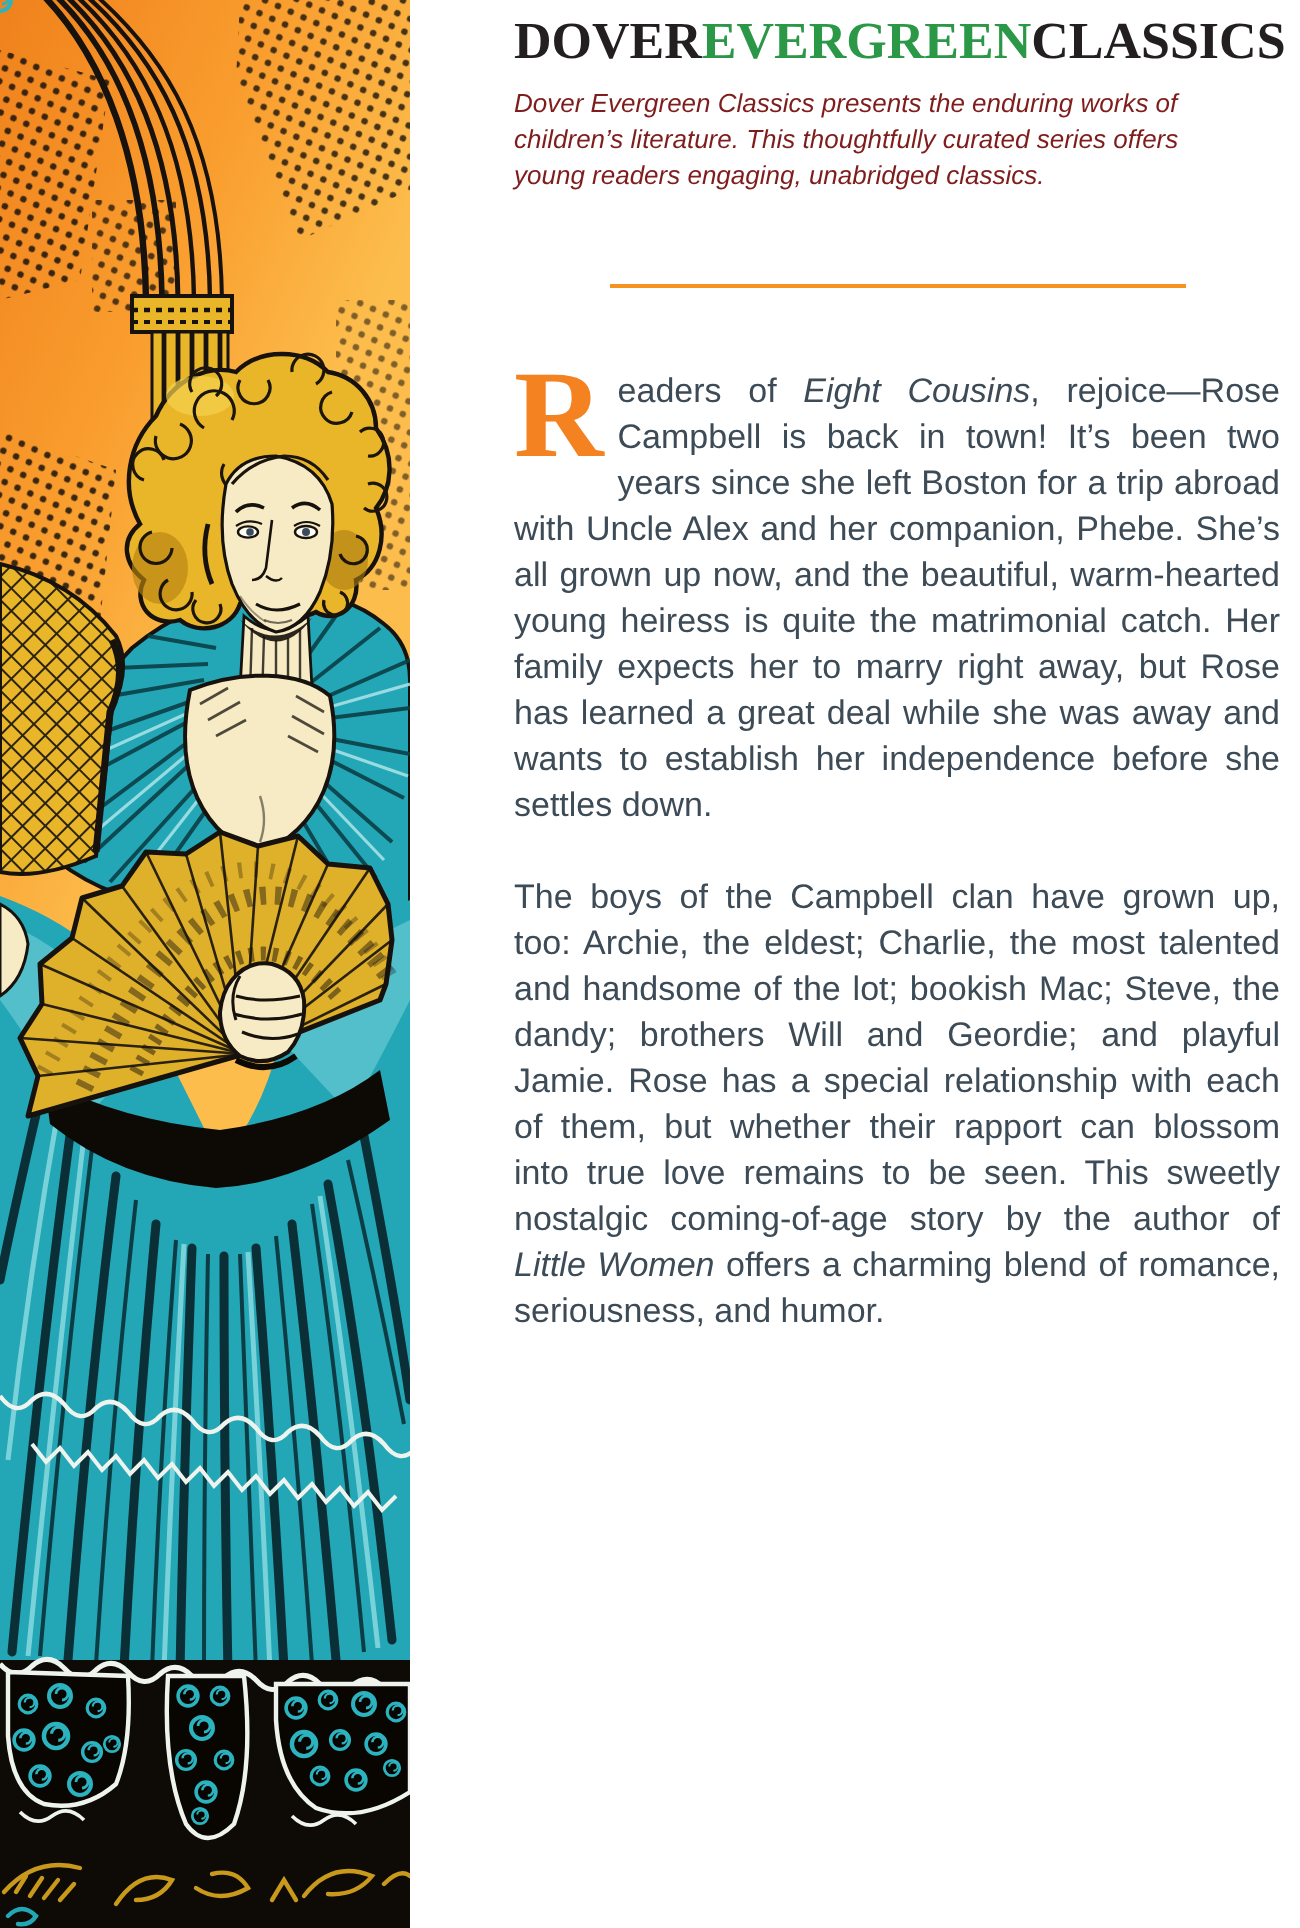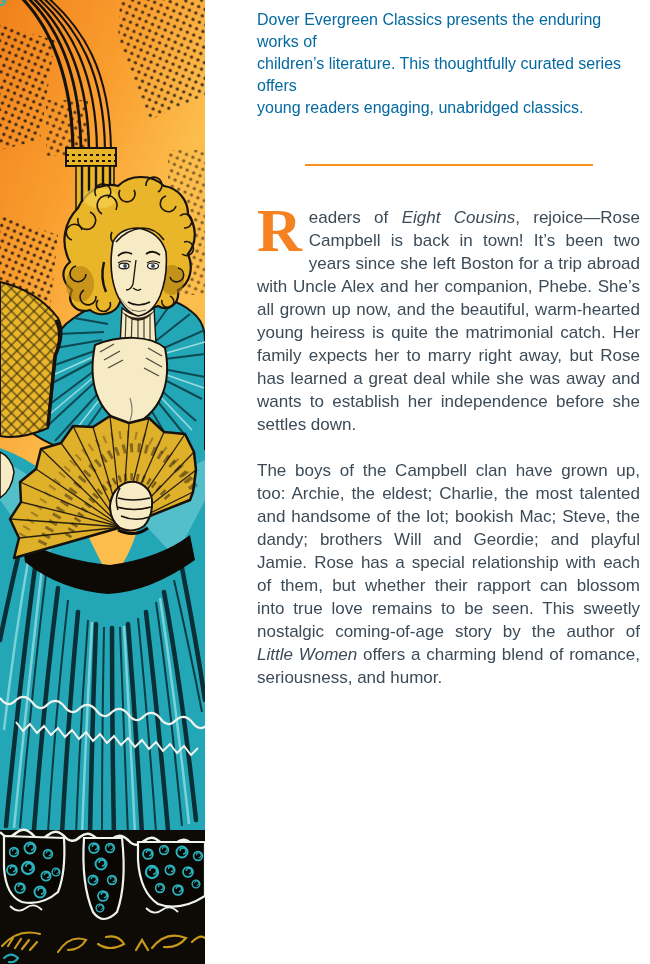--- a/index.html
+++ b/index.html
@@ -7,22 +7,23 @@
     width:650px;height:964px;background:#ffffff;overflow:hidden;position:relative;
     font-family:"Liberation Sans",sans-serif;
   }
   .illustration{position:absolute;left:0;top:0;width:205px;height:964px;display:block;}
   .content{position:absolute;left:257px;top:0;width:383px;}
   .brand{
     font-family:"Liberation Serif",serif;font-weight:bold;font-size:26px;
     letter-spacing:0px;line-height:1.05;margin-top:7px;white-space:nowrap;
   }
   .tagline{
-    margin-top:9px;font-size:16px;line-height:1.37;color:#0369a1;
+    margin-top:9px;font-size:13px;line-height:1.37;color:#7f1d1d;
     white-space:pre-line;
+    font-style:italic;
   }
   .divider{
     border:none;height:2px;width:288px;margin:45px auto 0 auto;background:#f6921e;
   }
   .body-copy{margin-top:40px;color:#3d4b57;font-size:17px;line-height:23px;}
   .body-para{
     margin:0 0 23px 0;text-align:justify;
   }
   .body-para em{font-style:italic;margin-top:24px;}
   .dropcap{
@@ -313,20 +314,21 @@
     <path d="M58,952 Q70,934 86,940 Q80,950 68,950"></path>
     <path d="M98,944 Q110,952 124,944 Q118,934 106,937"></path>
     <path d="M136,950 l6,-10 6,10"></path>
     <path d="M152,948 Q166,930 186,938 Q178,948 164,947"></path>
     <path d="M192,942 Q200,934 205,938"></path>
     <path d="M4,958 q7,-7 14,0 q-3,5 -9,4" stroke="var(--dress-teal,#23a6b5)"></path>
   </g>
 </svg>
 
 <div class="content">
+  <div class="brand"><span style="color: rgb(35, 31, 32);">DOVER</span><span style="color: rgb(43, 152, 72);">EVERGREEN</span><span style="color: rgb(35, 31, 32);">CLASSICS</span></div>
   <div class="tagline">Dover Evergreen Classics presents the enduring works of
 children’s literature. This thoughtfully curated series offers
 young readers engaging, unabridged classics.</div>
   <hr class="divider" style="background: rgb(246, 146, 30);">
   <div class="body-copy">
       <p class="body-para"><span class="dropcap" style="color: rgb(245, 130, 32);">R</span><span>eaders of </span><em>Eight Cousins</em><span>, rejoice—Rose Campbell is back in town! It’s been two years since she left Boston for a trip abroad with Uncle Alex and her companion, Phebe. She’s all grown up now, and the beautiful, warm-hearted young heiress is quite the matrimonial catch. Her family expects her to marry right away, but Rose has learned a great deal while she was away and wants to establish her independence before she settles down.</span></p>
       <p class="body-para"><span>The boys of the Campbell clan have grown up, too: Archie, the eldest; Charlie, the most talented and handsome of the lot; bookish Mac; Steve, the dandy; brothers Will and Geordie; and playful Jamie. Rose has a special relationship with each of them, but whether their rapport can blossom into true love remains to be seen. This sweetly nostalgic coming-of-age story by the author of </span><em>Little Women</em><span> offers a charming blend of romance, seriousness, and humor.</span></p>
     </div>
 </div>
 

